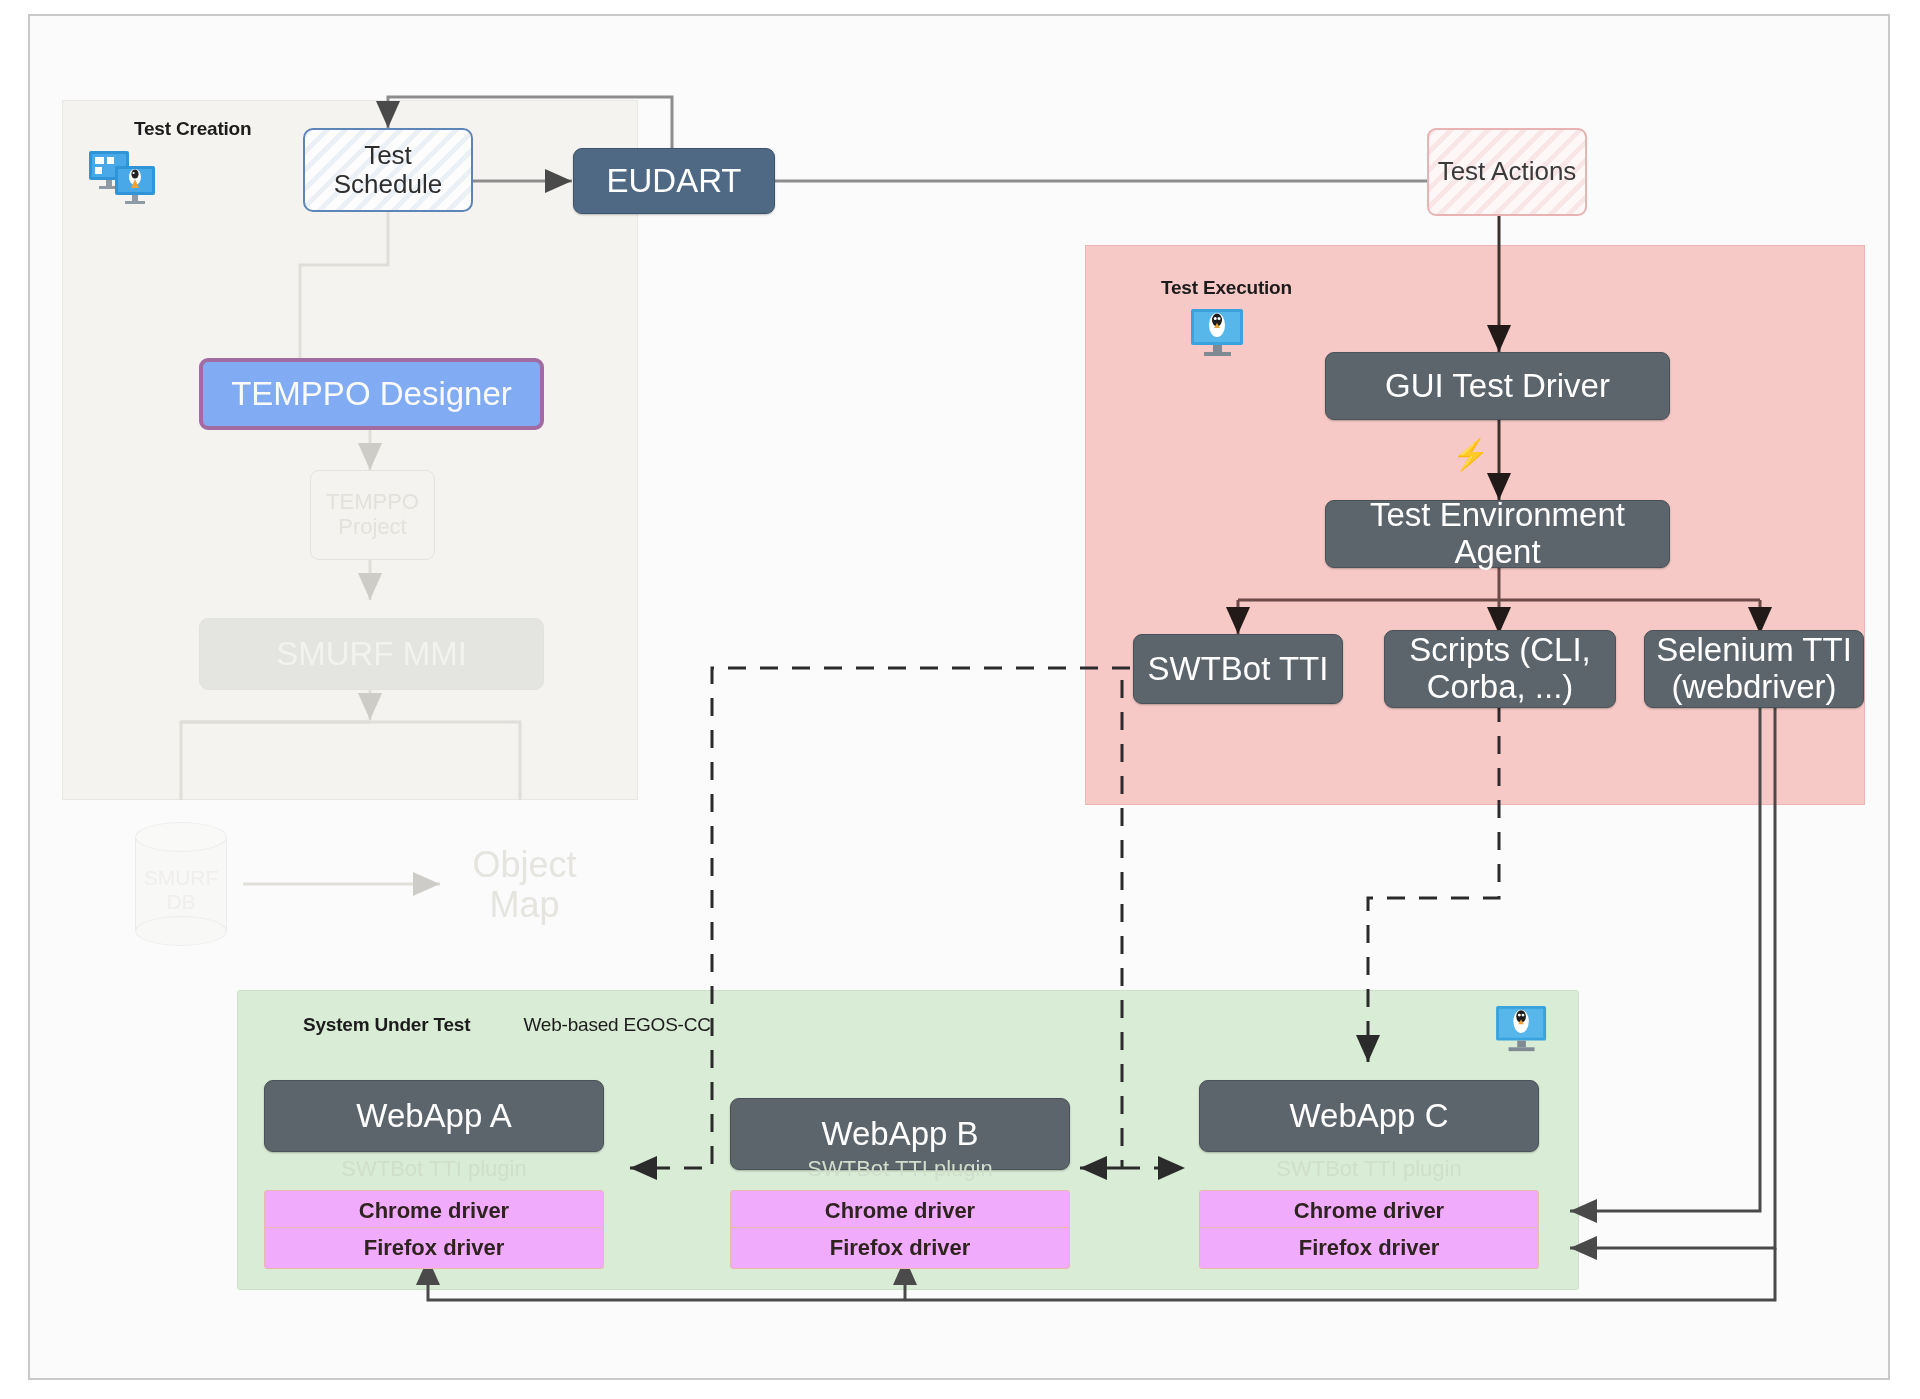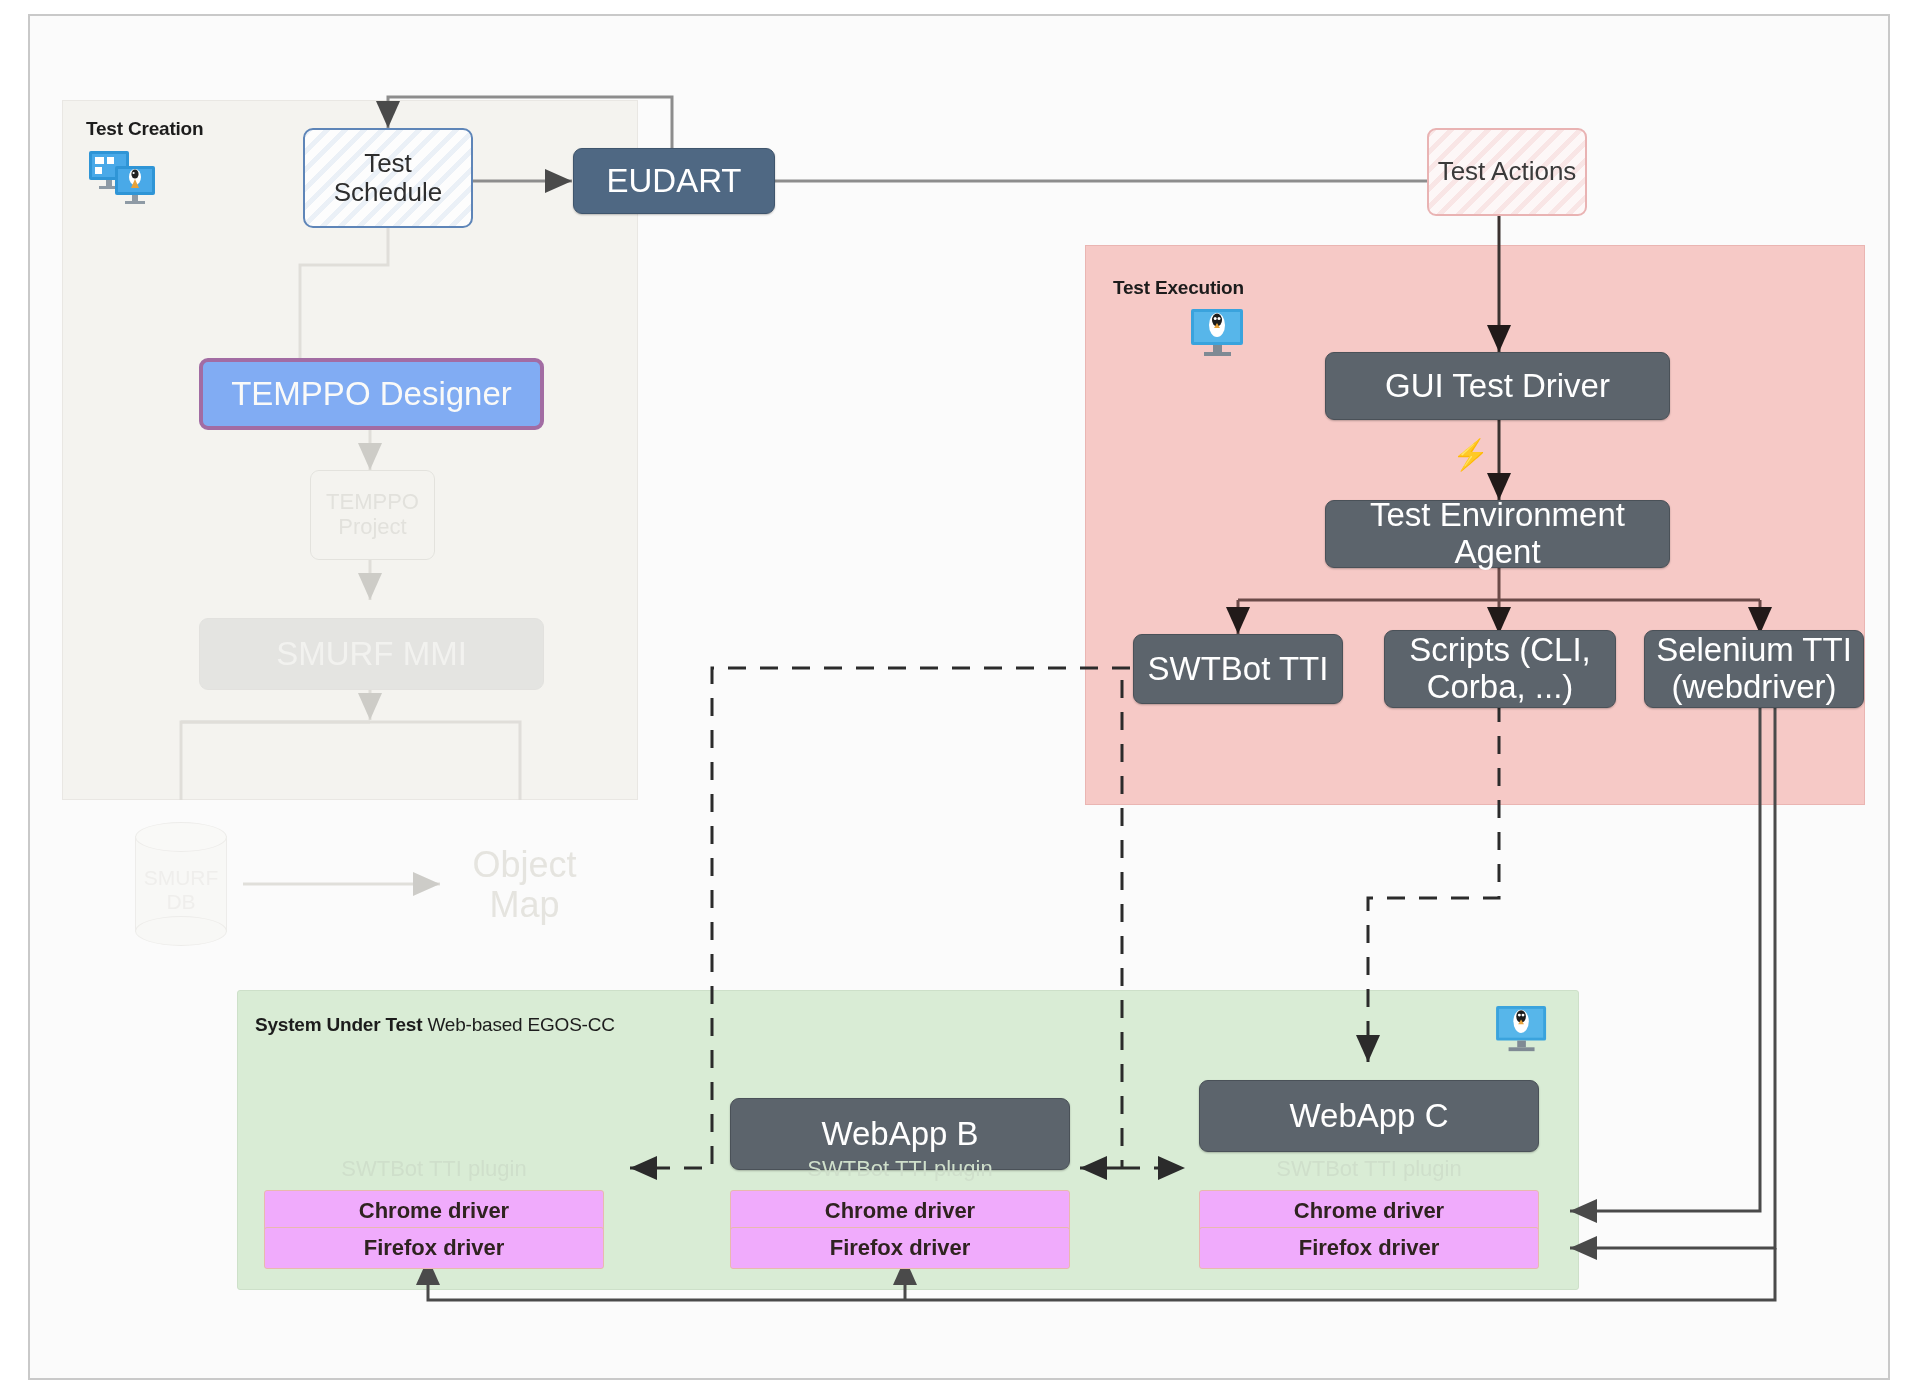--- a/index.html
+++ b/index.html
@@ -59,20 +59,21 @@
     border-radius: 3px;
   }
 
   .region-label {
     position: absolute;
     font-size: 19px;
     font-weight: bold;
     color: #1c1c1c;
     letter-spacing: -0.2px;
     white-space: nowrap;
+    margin-left: 48px;
   }
   .region-label.sub {
     font-weight: normal;
   }
 
   
   .node {
     position: absolute;
     box-sizing: border-box;
     display: flex;
@@ -346,21 +347,21 @@
       <rect x="30" y="21" width="34" height="23" fill="#49a9e8"></rect>
       <ellipse cx="47" cy="29" rx="6" ry="8" fill="#ffffff"></ellipse>
       <ellipse cx="47" cy="26" rx="3.6" ry="4.6" fill="#222222"></ellipse>
       <circle cx="45.6" cy="25" r="1.1" fill="#ffffff"></circle>
       <path d="M47 31 L43 40 L51 40 Z" fill="#e8a23a"></path>
       <rect x="44" y="47" width="6" height="6" fill="#8e9aa5"></rect>
       <rect x="37" y="53" width="20" height="3" fill="#8e9aa5"></rect>
     </svg>
   </div>
 
-  <div class="node artifact-blue" style="left:303px; top:128px; width:170px; height:100px;">Test Schedule</div>
+  <div class="node artifact-blue" style="left:303px; top:128px; width:170px; height:84px;">Test Schedule</div>
 
   <div class="node blue" style="left:573px; top:148px; width:202px; height:66px;">EUDART</div>
 
   <div class="node ghost-strong" style="left:199px; top:358px; width:345px; height:72px;">TEMPPO Designer</div>
 
   <div class="node ghost-light" style="left:310px; top:470px; width:125px; height:90px;">TEMPPO Project</div>
 
   <div class="node ghost-mid" style="left:199px; top:618px; width:345px; height:72px;">SMURF MMI</div>
 
   <div id="smurf-db">
@@ -413,20 +414,21 @@
       <ellipse cx="27" cy="17" rx="8" ry="12" fill="#ffffff"></ellipse>
       <ellipse cx="27" cy="12" rx="5" ry="6.5" fill="#1d1d1d"></ellipse>
       <circle cx="25.2" cy="10.5" r="1.5" fill="#ffffff"></circle>
       <circle cx="29" cy="10.5" r="1.5" fill="#ffffff"></circle>
       <path d="M27 15 L24 20 L30 20 Z" fill="#e8a23a"></path>
       <rect x="23" y="37" width="9" height="7" fill="#7f8a94"></rect>
       <rect x="14" y="44" width="27" height="4" fill="#7f8a94"></rect>
     </svg>
   </div>
 
+  <div class="node dark" style="left:264px; top:1080px; width:340px; height:72px;">WebApp A</div>
   <div class="plugin-label" style="left:264px; top:1156px; width:340px;">SWTBot TTI plugin</div>
   <div class="driver" style="left:264px; top:1190px; width:340px; height:42px;">Chrome driver</div>
   <div class="driver" style="left:264px; top:1227px; width:340px; height:42px;">Firefox driver</div>
 
   <div class="node dark" style="left:730px; top:1080px; width:340px; height:72px;margin-top:18px;">WebApp B</div>
   <div class="plugin-label" style="left:730px; top:1156px; width:340px;">SWTBot TTI plugin</div>
   <div class="driver" style="left:730px; top:1190px; width:340px; height:42px;">Chrome driver</div>
   <div class="driver" style="left:730px; top:1227px; width:340px; height:42px;">Firefox driver</div>
 
   <div class="node dark" style="left:1199px; top:1080px; width:340px; height:72px;">WebApp C</div>

